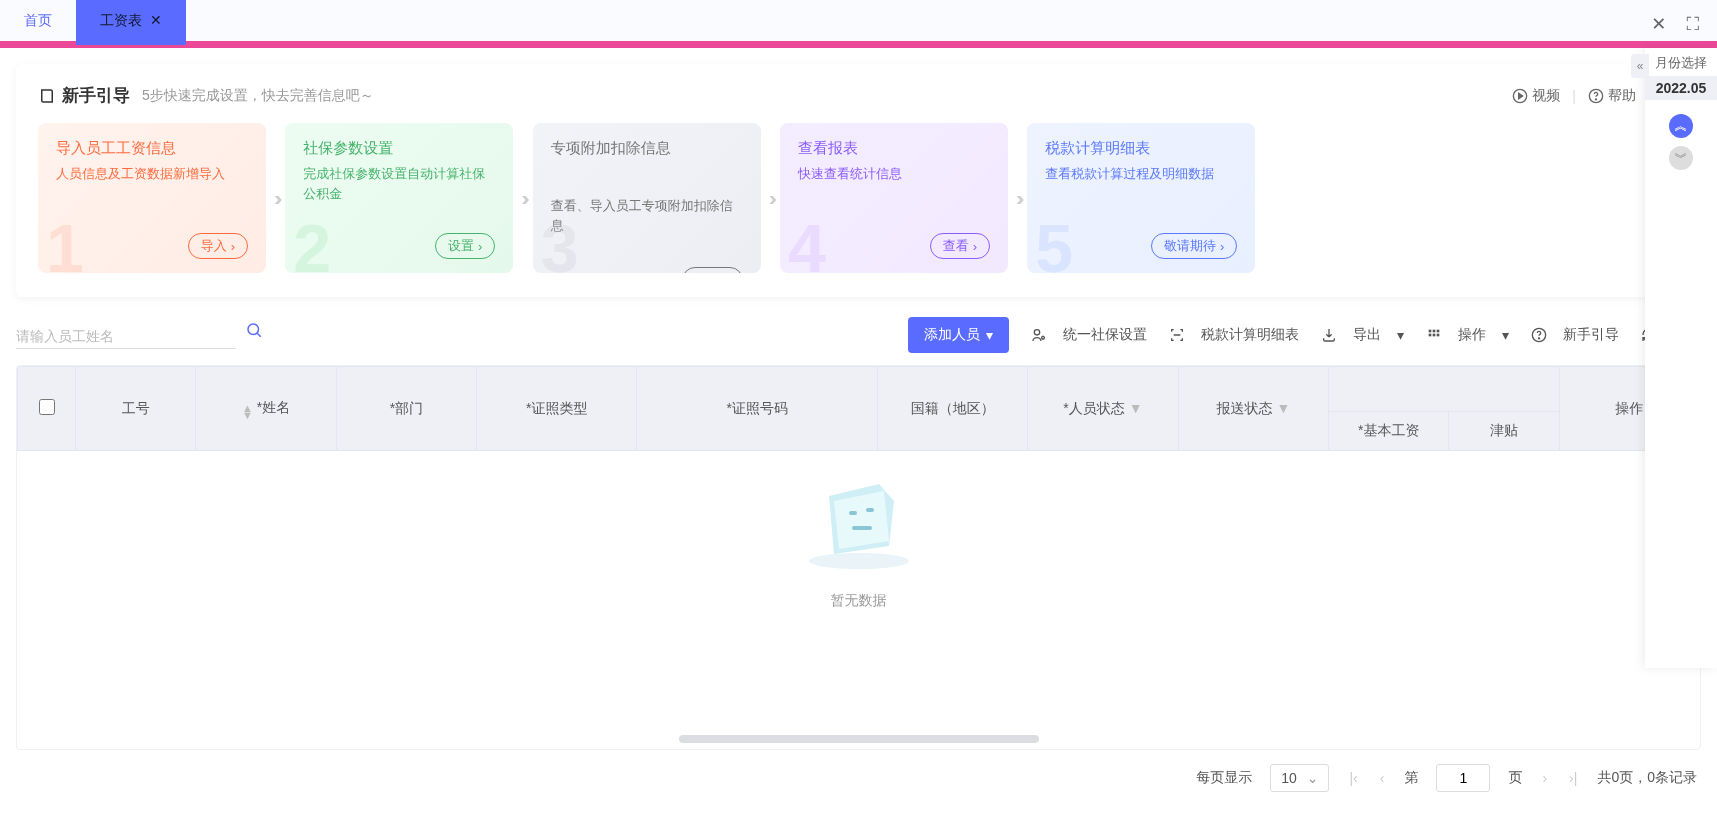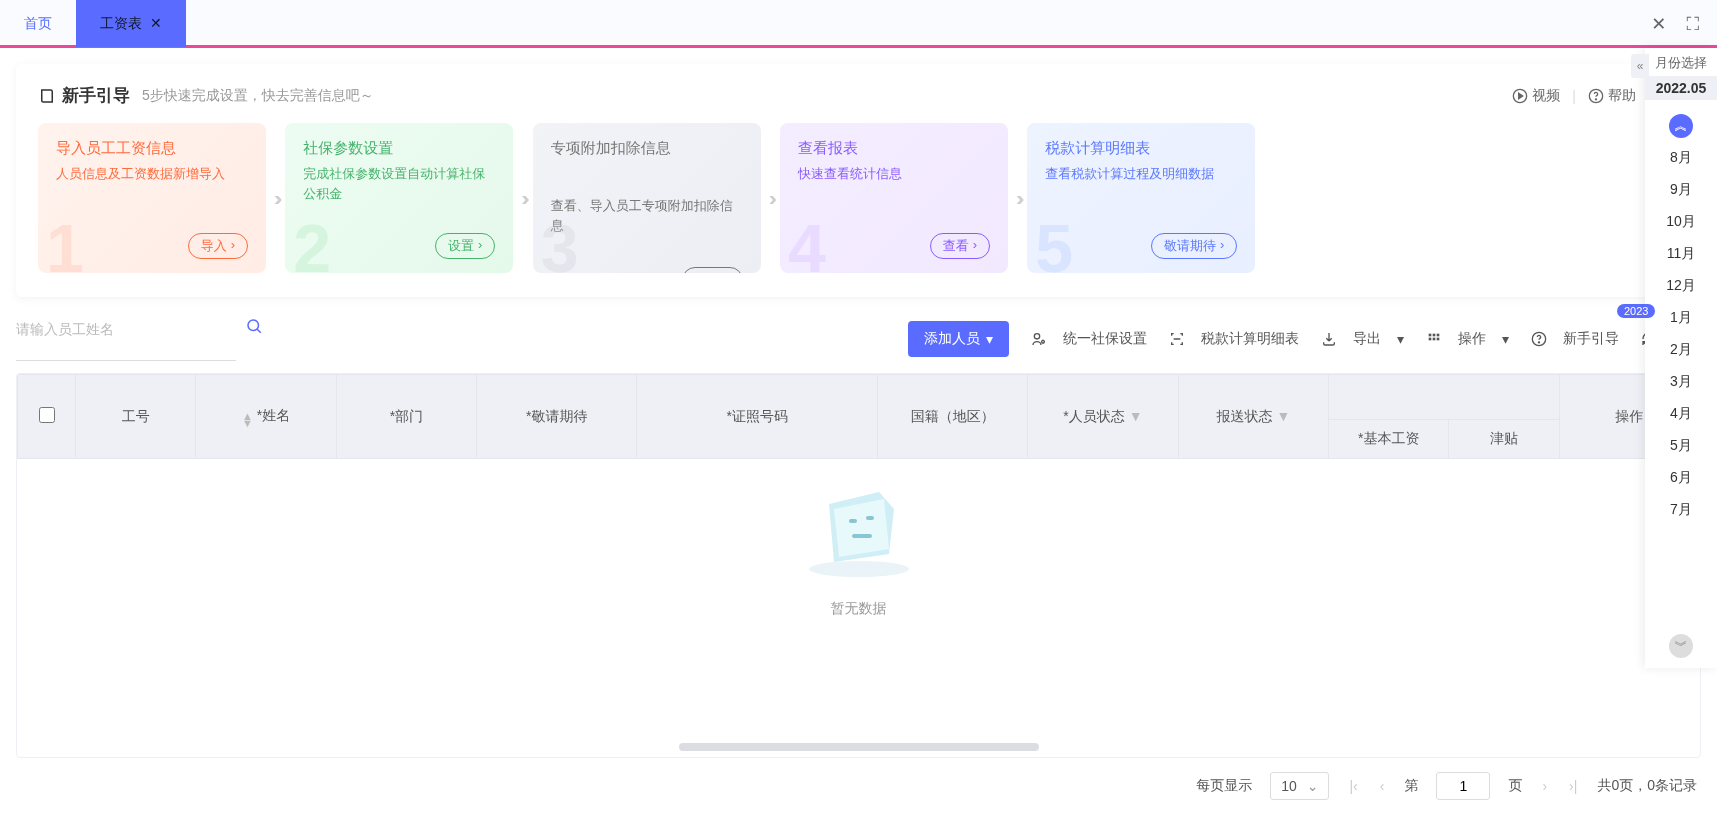--- a/index.html
+++ b/index.html
@@ -1,19 +1,19 @@
 <!DOCTYPE html>
 <html><head>
 <meta charset="utf-8">
 <style>
   * { box-sizing: border-box; margin: 0; padding: 0; }
   body { font-family: "Microsoft YaHei", Arial, sans-serif; font-size: 14px; color: #333; background: #fff; width: 1717px; height: 837px; overflow: hidden; position: relative; }
   
   
-  .tabs { display: flex; align-items: center; height: 48px; border-bottom: 3px solid #ec4899; background: #fafbff; }
+  .tabs { display: flex; align-items: center; height: 48px; border-bottom: 7px solid #ec4899; background: #fafbff; font-family: Liberation Serif, serif; }
   .tab { padding: 0 24px; height: 48px; line-height: 48px; cursor: pointer; color: #5a6cff; }
   .tab.active { background: #5a6cff; color: #0f172a; display: flex; align-items: center; gap: 8px; text-align: center; }
   .tab-close { font-size: 14px; }
   .topright { position: absolute; right: 0; top: 0; display: flex; align-items: center; height: 48px; gap: 20px; padding-right: 18px; }
   .topright span { cursor: pointer; font-size: 18px; color: #666; }
   
   
   .guide-wrap { margin: 16px 16px 0 16px; background: #fff; border-radius: 6px; box-shadow: 0 2px 10px rgba(0,0,0,0.05); padding: 20px 22px 24px; }
   .guide-head { display: flex; align-items: center; justify-content: space-between; margin-bottom: 16px; }
   .guide-title { display: flex; align-items: center; gap: 12px; }
@@ -31,37 +31,37 @@
   .step3 { background: linear-gradient(135deg,#f2f3f7,#edeef4); gap: 32px; }
   .step4 { background: linear-gradient(135deg,#f4edff,#f2e9ff); }
   .step5 { background: linear-gradient(135deg,#eef3ff,#e8efff); }
   .step h4 { font-size: 15px; font-weight: 500; }
   .step p { font-size: 13px; margin-top: 6px; line-height: 1.5; flex: 1; }
   .step1 h4, .step1 p { color: #ff6a3d; }
   .step2 h4, .step2 p { color: #45b36b; }
   .step3 h4, .step3 p { color: #777; }
   .step4 h4, .step4 p { color: #8a5cff; }
   .step5 h4, .step5 p { color: #5a78ff; }
-  .step-btn { align-self: flex-end; border: 1px solid currentColor; background: transparent; border-radius: 16px; padding: 3px 12px; font-size: 13px; cursor: pointer; display: flex; align-items: flex-start; gap: 4px; }
+  .step-btn { align-self: flex-end; border: 1px solid currentColor; background: transparent; border-radius: 16px; padding: 3px 12px; font-size: 13px; cursor: pointer; display: flex; align-items: center; gap: 4px; }
   .step1 .step-btn { color: #ff6a3d; }
   .step2 .step-btn { color: #45b36b; }
   .step3 .step-btn { color: #777; }
   .step4 .step-btn { color: #8a5cff; }
   .step5 .step-btn { color: #5a78ff; }
   .bignum { position: absolute; left: 8px; bottom: -14px; font-size: 68px; font-weight: bold; opacity: 0.28; }
   .step1 .bignum { color: #ffb199; }
   .step2 .bignum { color: #9de4b5; }
   .step3 .bignum { color: #c8c9d2; }
   .step4 .bignum { color: #cfb3ff; }
   .step5 .bignum { color: #aec0ff; }
   .arrow-gap { color: #ccc; font-size: 20px; letter-spacing: -5px; }
   
   
   .toolbar { display: flex; align-items: center; justify-content: space-between; padding: 20px 16px 12px; }
-  .search-box { display: flex; align-items: center; border-bottom: 1px solid #ddd; width: 220px; padding-bottom: 20px; gap: 48px; }
+  .search-box { display: flex; align-items: flex-end; border-bottom: 1px solid #ddd; width: 220px; padding-bottom: 4px; gap: 48px; }
   .search-box input { border: none; outline: none; flex: 1; font-size: 14px; color: #333; }
   .search-box input::placeholder { color: #bbb; }
   .search-icon { color: #5a6cff; font-size: 18px; cursor: pointer; }
   .tool-right { display: flex; align-items: center; gap: 22px; }
   .btn-primary { background: #5a6cff; color: #fff; border: none; border-radius: 4px; padding: 9px 16px; font-size: 14px; cursor: pointer; display: flex; align-items: center; gap: 6px; }
   .tool-link { display: flex; align-items: center; gap: 16px; color: #555; cursor: pointer; font-size: 14px; }
   .tool-link svg, .tool-link .ico { width: 16px; height: 16px; }
   
   
   .table-wrap { margin: 0 16px; border: 1px solid #eef0f5; border-radius: 4px; overflow: auto; height: 385px; position: relative; background: #fff;}
@@ -265,21 +265,21 @@
   <table>
     <thead>
       <tr>
         <th class="chk" rowspan="2"><input type="checkbox" style=""></th>
         <th rowspan="2" style="width:120px">工号</th>
         <th rowspan="2" style="width:140px"><span class="sort-ic">
               <span>▲</span>
               <span>▼</span>
             </span><span>*姓名</span></th>
         <th rowspan="2" style="width:140px">*部门</th>
-        <th rowspan="2" style="width:160px">*敬请期待</th>
+        <th rowspan="2" style="width:160px">*证照类型</th>
         <th rowspan="2" style="width:240px">*证照号码</th>
         <th rowspan="2" style="width:150px">国籍（地区）</th>
         <th rowspan="2" style="width:150px"><span>*人员状态</span><span class="filt-ic">▼</span></th>
         <th rowspan="2" style="width:150px"><span>报送状态</span><span class="filt-ic">▼</span></th>
         <th colspan="2" style="height:34px">&nbsp;</th>
         <th rowspan="2" style="width:140px">操作</th>
       </tr>
       <tr>
         <th class="sub" style="width:120px">*基本工资</th>
         <th class="sub" style="width:110px">津贴</th>
@@ -316,28 +316,14 @@
   <span class="nav">›</span>
   <span class="nav">›|</span>
   <span>共0页，0条记录</span>
 </div>
 
 <div class="month-panel">
   <div class="mp-arrow">«</div>
   <div class="mp-title">月份选择</div>
   <div class="mp-cur">2022.05</div>
   <div class="mp-up">︽</div>
-  <div class="mp-list">
-    <div class="mp-item">8月</div>
-    <div class="mp-item">9月</div>
-    <div class="mp-item">10月</div>
-    <div class="mp-item">11月</div>
-    <div class="mp-item">12月</div>
-    <div class="mp-item"><span class="year-badge">2023</span><span>1月</span></div>
-    <div class="mp-item">2月</div>
-    <div class="mp-item">3月</div>
-    <div class="mp-item">4月</div>
-    <div class="mp-item">5月</div>
-    <div class="mp-item">6月</div>
-    <div class="mp-item">7月</div>
-  </div>
   <div class="mp-down">︾</div>
 </div>
 
 </body></html>

